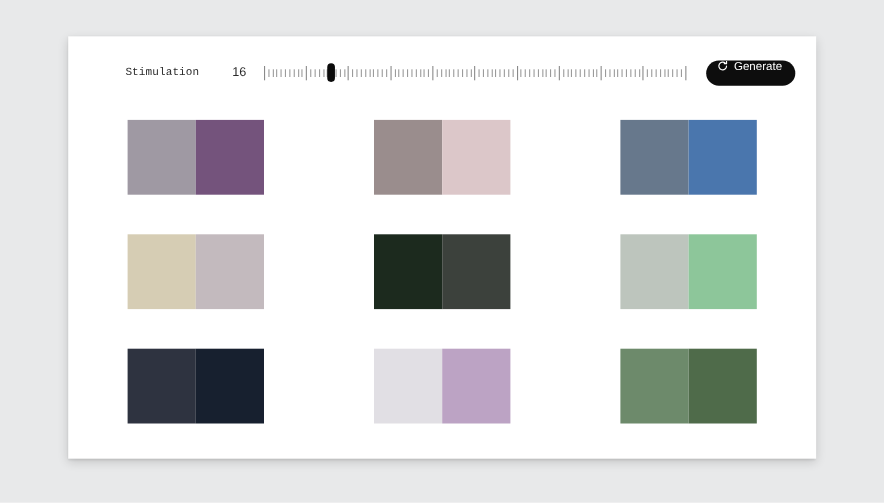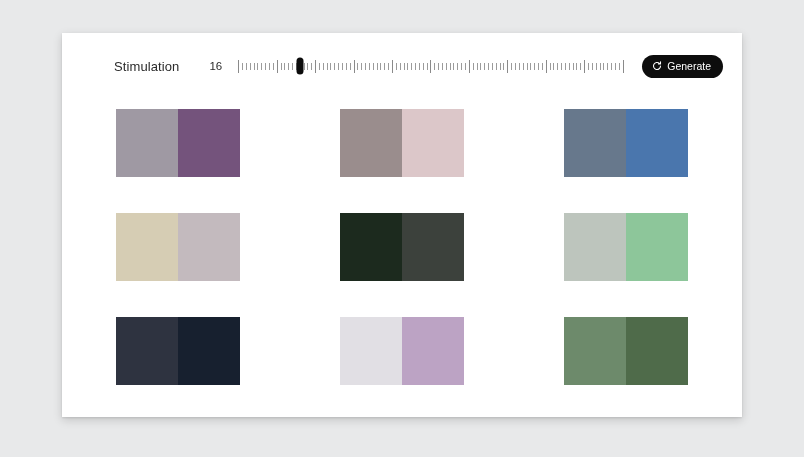--- a/index.html
+++ b/index.html
@@ -39,24 +39,25 @@
     left: 0;
     top: 0;
     width: 680px;
     height: 66px;
     display: flex;
     align-items: center;
     padding: 0 19px 0 52px;
   }
 
   .control-label {
-    font-size: 13px;
+    font-size: 10px;
     color: #2b2b2b;
     letter-spacing: 0.1px;
     white-space: nowrap;
+    font-family: Liberation Mono, monospace;
   }
 
   .control-value {
     font-size: 11.5px;
     color: #2b2b2b;
     margin-left: 30px;
     white-space: nowrap;
   }
 
   
@@ -106,21 +107,21 @@
     flex: 0 0 auto;
     height: 23px;
     padding: 0 12px 0 10px;
     border: none;
     border-radius: 12px;
     background: #0d0d0d;
     color: #ffffff;
     font-family: "Liberation Sans", sans-serif;
     font-size: 10.5px;
     display: flex;
-    align-items: center;
+    align-items: flex-start;
     gap: 5px;
     cursor: pointer;
     white-space: nowrap;
   }
 
   .refresh-icon {
     display: block;
     width: 10px;
     height: 10px;
   }

